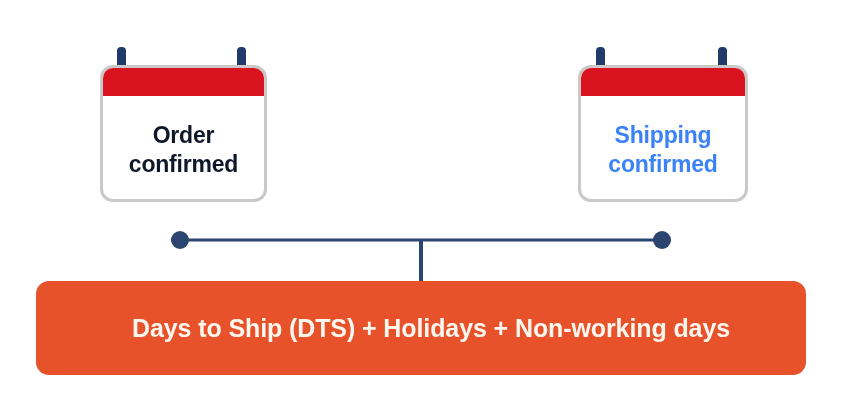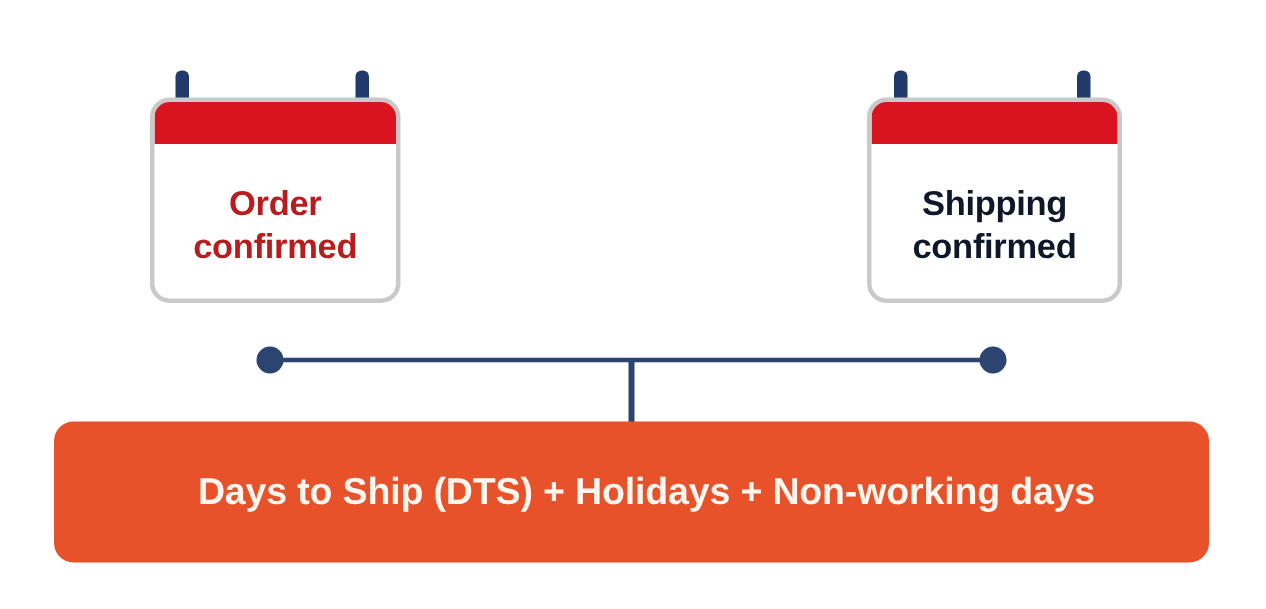--- a/index.html
+++ b/index.html
@@ -123,33 +123,33 @@
 </head>
 <body>
 
 <div id="diagram" style="background: rgb(255, 255, 255);">
 
   <div class="calendar left">
     <div class="cal-ring r1" style="background: rgb(34, 58, 107);"></div>
     <div class="cal-ring r2" style="background: rgb(34, 58, 107);"></div>
     <div class="cal-body" style="border-color: rgb(201, 201, 201);">
       <div class="cal-header" style="background: rgb(217, 19, 31);"></div>
-      <div class="cal-label" style="color: #b91c1c;">
+      <div class="cal-label" style="color: #0f172a;">
         <span>Order</span>
         <span>confirmed</span>
       </div>
     </div>
   </div>
 
   <div class="calendar right">
     <div class="cal-ring r1" style="background: rgb(34, 58, 107);"></div>
     <div class="cal-ring r2" style="background: rgb(34, 58, 107);"></div>
     <div class="cal-body" style="border-color: rgb(201, 201, 201);">
       <div class="cal-header" style="background: rgb(217, 19, 31);"></div>
-      <div class="cal-label" style="color: #0f172a;">
+      <div class="cal-label" style="color: #3b82f6;">
         <span>Shipping</span>
         <span>confirmed</span>
       </div>
     </div>
   </div>
 
   <svg class="bracket" viewBox="0 0 844 406" width="844" height="406">
     <line id="conn-h" x1="180" y1="240" x2="662" y2="240" stroke="#2b4470" stroke-width="3"></line>
     <line id="conn-v" x1="421" y1="240" x2="421" y2="283" stroke="#2b4470" stroke-width="4"></line>
     <circle id="conn-dot-left" cx="180" cy="240" r="9" fill="#2b4470"></circle>

